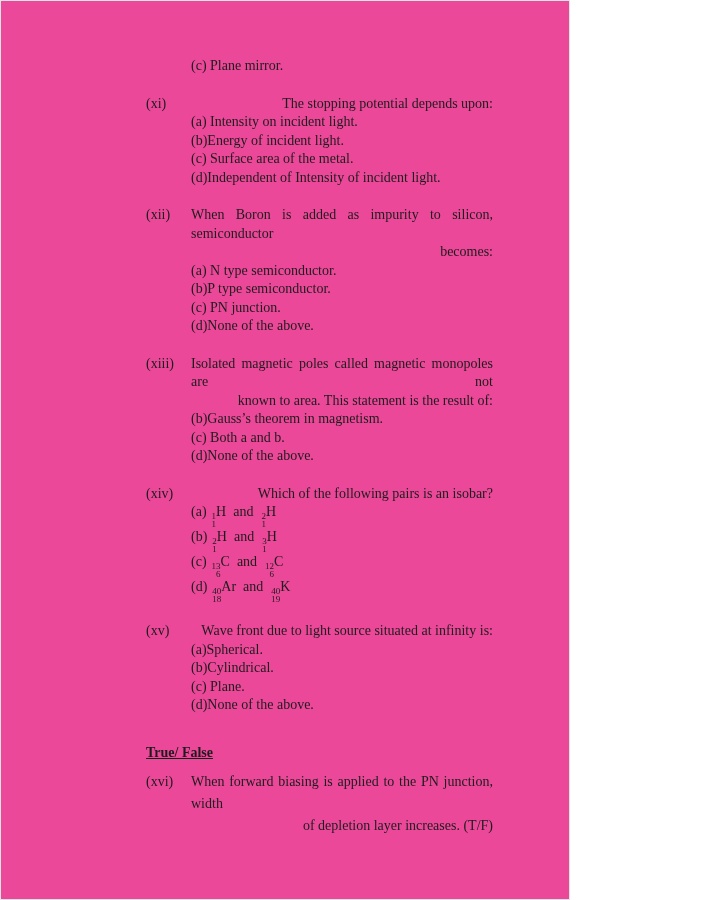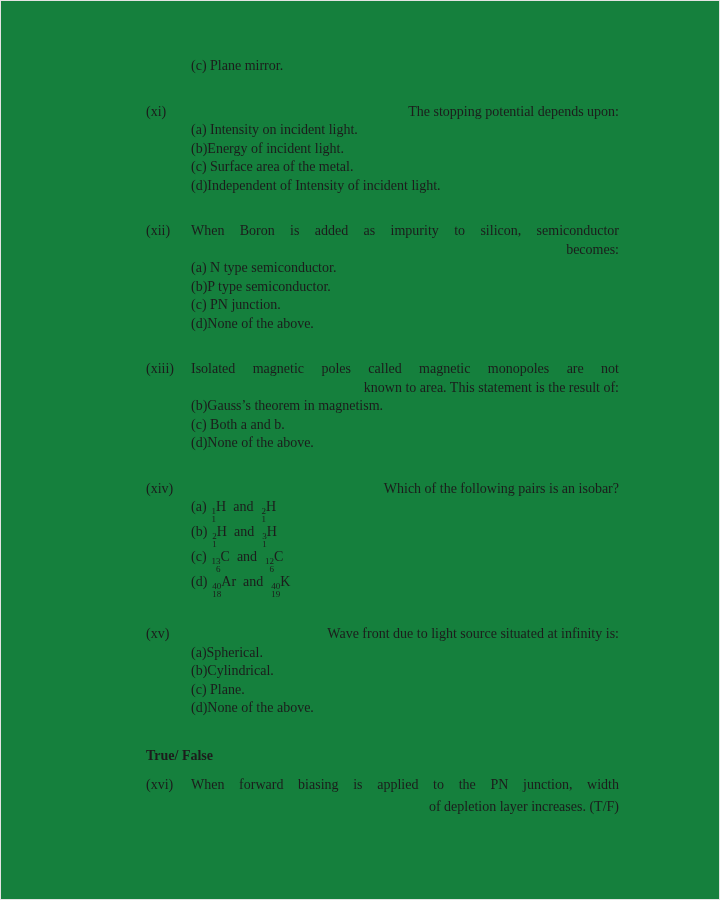--- a/index.html
+++ b/index.html
@@ -4,43 +4,43 @@
 <style>
   * { margin: 0; padding: 0; box-sizing: border-box; }
   html, body { background: #ffffff; }
   body {
     width: 720px; height: 900px;
     font-family: "Liberation Serif", "DejaVu Serif", serif;
     color: #1c1c1c;
     -webkit-font-smoothing: antialiased;
   }
   .page {
-    width: 720px; height: 900px;
-    background: #15803d;
+    width: 570px; height: 900px;
+    background: #ec4899;
     border: 1px solid #e4e4e4;
-    padding: 56px 100px 0 145px;
+    padding: 56px 76px 0 145px;
     font-size: 14px;
     line-height: 18.5px;
     overflow: hidden;
   }
   .carryover { padding-left: 45px; }
-  .question { position: relative; padding-left: 45px; margin-top: 27px; }
+  .question { position: relative; padding-left: 45px; margin-top: 19px; }
   .q-num { position: absolute; left: 0; top: 0; }
   .q-line { text-align: right; }
   .q-line.just { text-align: justify; text-align-last: justify; }
   .option { text-align: left; }
   
   .nuc .nuclide { margin-left: 5px; white-space: nowrap; }
   .scripts {
     display: inline-flex; flex-direction: column; align-items: flex-end;
     font-size: 9px; line-height: 8px; vertical-align: -3px;
   }
   .conj { margin-left: 7px; }
   .nuc .nuclide + .conj + .nuclide { margin-left: 8px; }
-  .tf-heading { font-weight: bold; margin-top: 29px; }
+  .tf-heading { font-weight: bold; margin-top: 29px; text-decoration: underline; }
   .tf-question { position: relative; padding-left: 45px; margin-top: 9px; line-height: 22px; }
   .tf-question .q-num { top: 0; }
 </style>
 </head>
 <body>
 
 <div class="page">
 
   <div class="carryover">
     <div class="option">(c) Plane mirror.</div>

